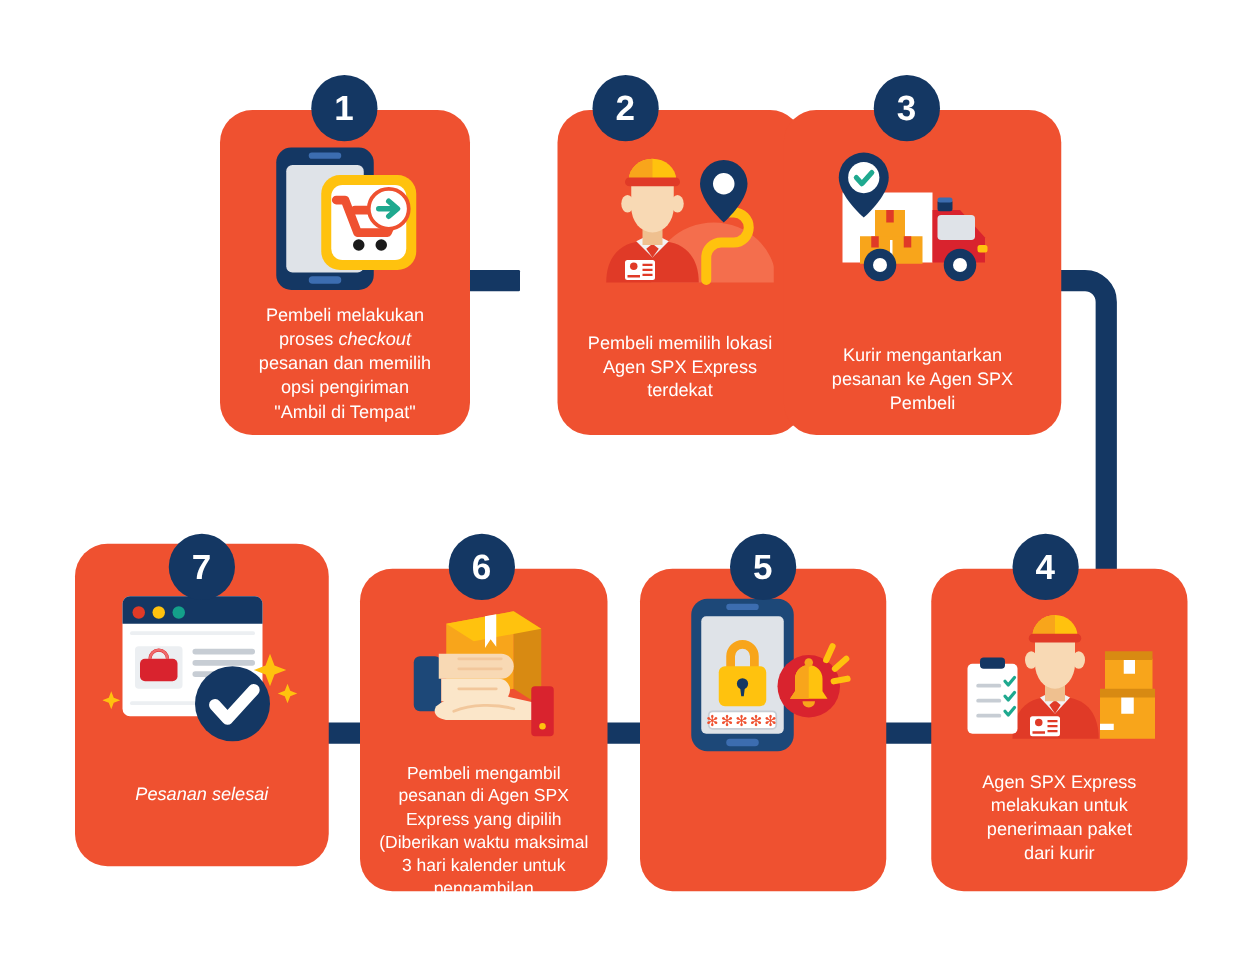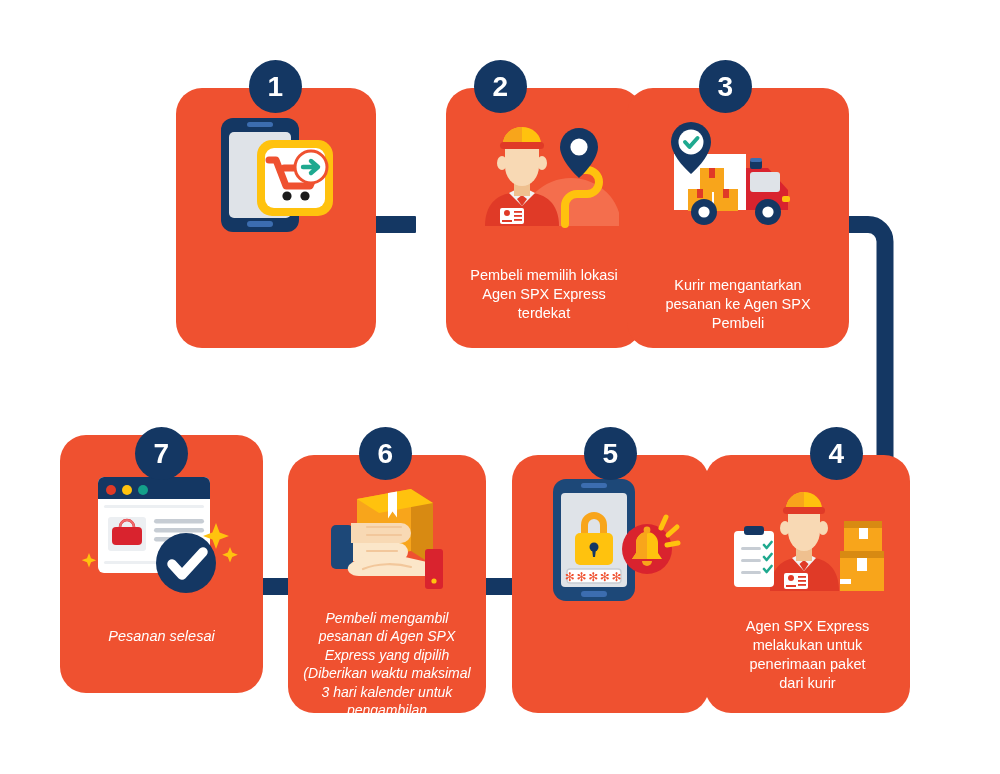--- a/index.html
+++ b/index.html
@@ -67,33 +67,33 @@
   #card-2{left:402px;top:88px;width:196px;height:260px;margin-left:44px;}
   #card-2 .art{height:118px;margin-top:28px;}
   #card-2 .caption{margin-top:32px;}
   #badge-2{left:474px;top:60px;}
 
   #card-3{left:627px;top:88px;width:222px;height:260px;gap:20px;}
   #card-3 .art{height:118px;margin-top:28px;}
   #card-3 .caption{margin-top:22px;}
   #badge-3{left:699px;top:60px;}
 
-  #card-4{left:705px;top:455px;width:205px;height:258px;}
+  #card-4{left:745px;top:455px;width:205px;height:258px;}
   #card-4 .art{height:118px;margin-top:26px;}
   #card-4 .caption{margin-top:18px;}
   #badge-4{left:810px;top:427px;}
 
   #card-5{left:512px;top:455px;width:197px;height:258px;}
   #card-5 .art{height:126px;margin-top:22px;}
   #card-5 .caption{margin-top:18px;}
   #badge-5{left:584px;top:427px;}
 
   #card-6{left:288px;top:455px;width:198px;height:258px;}
   #card-6 .art{height:118px;margin-top:22px;}
-  #card-6 .caption{margin-top:14px;font-size:14px;font-style:italic;}
+  #card-6 .caption{margin-top:14px;font-size:14px;}
   #badge-6{left:359px;top:427px;}
 
   #card-7{left:60px;top:435px;width:203px;height:258px;font-style:italic;}
   #card-7 .art{height:140px;margin-top:30px;}
   #card-7 .caption{margin-top:22px;}
   #badge-7{left:135px;top:427px;}
 </style>
 </head>
 <body>
 
@@ -124,20 +124,27 @@
         <rect x="44" y="24" width="76" height="76" rx="15" fill="#FFC20E"></rect>
         <rect x="52" y="32" width="60" height="60" rx="9" fill="#FFFFFF"></rect>
 
         <path d="M56,44 h7 l10,26 h24 l8,-18 h-34" fill="none" stroke="#EF5130" stroke-width="7" stroke-linecap="round" stroke-linejoin="round"></path>
         <circle cx="74" cy="80" r="4.6" fill="#1B1B1B"></circle>
         <circle cx="92" cy="80" r="4.6" fill="#1B1B1B"></circle>
 
         <circle cx="98" cy="51" r="16" fill="#FFFFFF" stroke="#EF5130" stroke-width="3"></circle>
         <path d="M90,51 h13 M98,45 l7,6 l-7,6" fill="none" stroke="#1FA98F" stroke-width="4.4" stroke-linecap="round" stroke-linejoin="round"></path>
       </svg>
+    </div>
+    <div class="caption">
+      <span>Pembeli melakukan</span><br>
+      <span>proses <em>checkout</em></span><br>
+      <span>pesanan dan memilih</span><br>
+      <span>opsi pengiriman</span><br>
+      <span>"Ambil di Tempat"</span>
     </div>
   </div>
   <div class="badge" id="badge-1">
     <span>1</span>
   </div>
 
   <div class="card" id="card-2">
     <div class="art">
       <svg width="150" height="118" viewBox="0 0 150 118">
 

